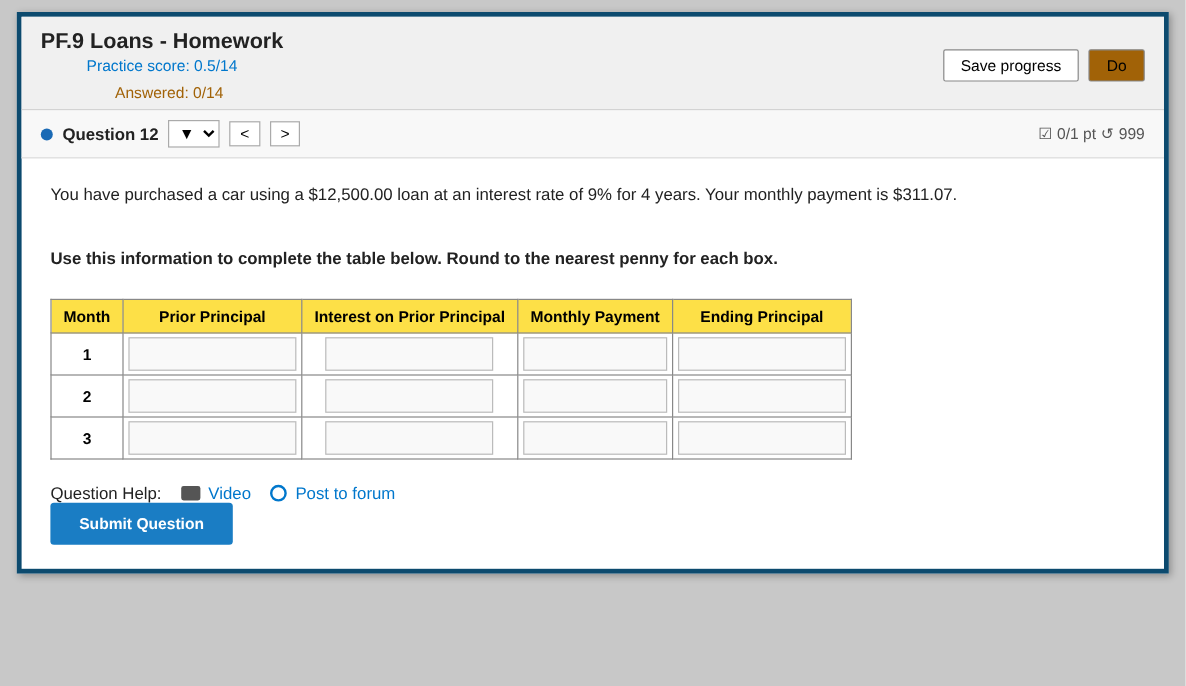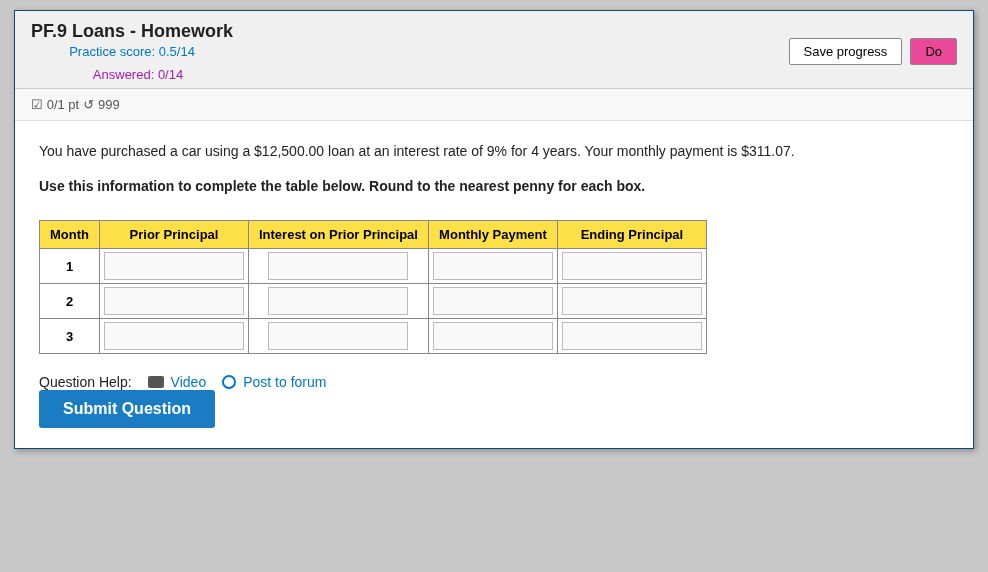--- a/index.html
+++ b/index.html
@@ -9,21 +9,21 @@
       background: #c8c8c8;
       display: flex;
       justify-content: center;
       align-items: flex-start;
       min-height: 572px;
       padding: 10px;
     }
     .window {
       background: #fff;
       width: 960px;
-      border: 1px solid #0c4a6e;
+      border: 4px solid #0c4a6e;
       box-shadow: 2px 2px 6px rgba(0,0,0,0.3);
     }
     .title-bar {
       background: #f0f0f0;
       border-bottom: 1px solid #ccc;
       padding: 10px 16px 6px 16px;
       display: flex;
       align-items: center;
       justify-content: space-between;
     }
@@ -32,37 +32,37 @@
       font-size: 18px;
       font-weight: bold;
       color: #222;
     }
     .practice-score {
       font-size: 13px;
       color: #0077cc;
     }
     .answered {
       font-size: 13px;
-      color: #a21caf;
+      color: #a16207;
       margin-left: 12px;
     }
     .title-bar-right {
       display: flex;
       gap: 8px;
     }
     .btn-save {
       background: #fff;
       border: 1px solid #888;
       padding: 5px 14px;
       font-size: 13px;
       cursor: pointer;
       border-radius: 2px;
     }
     .btn-done {
-      background: #ec4899;
+      background: #a16207;
       border: 1px solid #888;
       padding: 5px 14px;
       font-size: 13px;
       cursor: pointer;
       border-radius: 2px;
     }
     .question-nav {
       background: #f8f8f8;
       border-bottom: 1px solid #ddd;
       padding: 8px 16px;
@@ -108,21 +108,21 @@
       align-items: center;
       gap: 4px;
     }
     .content {
       padding: 20px 24px;
     }
     .problem-text {
       font-size: 14px;
       color: #222;
       line-height: 1.5;
-      margin-bottom: 16px;
+      margin-bottom: 34px;
     }
     .instruction {
       font-size: 14px;
       color: #222;
       margin-bottom: 26px;
       font-weight: bold;
     }
     table {
       border-collapse: collapse;
       margin-bottom: 20px;
@@ -177,21 +177,21 @@
       display: flex;
       align-items: center;
       gap: 4px;
       cursor: pointer;
     }
     .submit-btn {
       background: #1a7dc4;
       color: #fff;
       border: none;
       padding: 10px 24px;
-      font-size: 16px;
+      font-size: 13px;
       font-weight: bold;
       cursor: pointer;
       border-radius: 3px;
     }
   </style>
 </head>
 <body>
 
 <div class="window">
 
@@ -203,20 +203,29 @@
         <span class="answered">Answered: 0/14</span>
       </div>
     </div>
     <div class="title-bar-right">
       <button class="btn-save">Save progress</button>
       <button class="btn-done">Do</button>
     </div>
   </div>
 
   <div class="question-nav">
+    <div class="question-nav-left">
+      <span class="dot"></span>
+      <span class="question-label">Question 12</span>
+      <select class="nav-select">
+        <option>▼</option>
+      </select>
+      <button class="nav-btn">&lt;</button>
+      <button class="nav-btn">&gt;</button>
+    </div>
     <div class="question-nav-right">
       <span style="font-size:13px;">☑</span>
       <span>0/1 pt</span>
       <span style="font-size:13px;">↺</span>
       <span>999</span>
     </div>
   </div>
 
   <div class="content">
 

